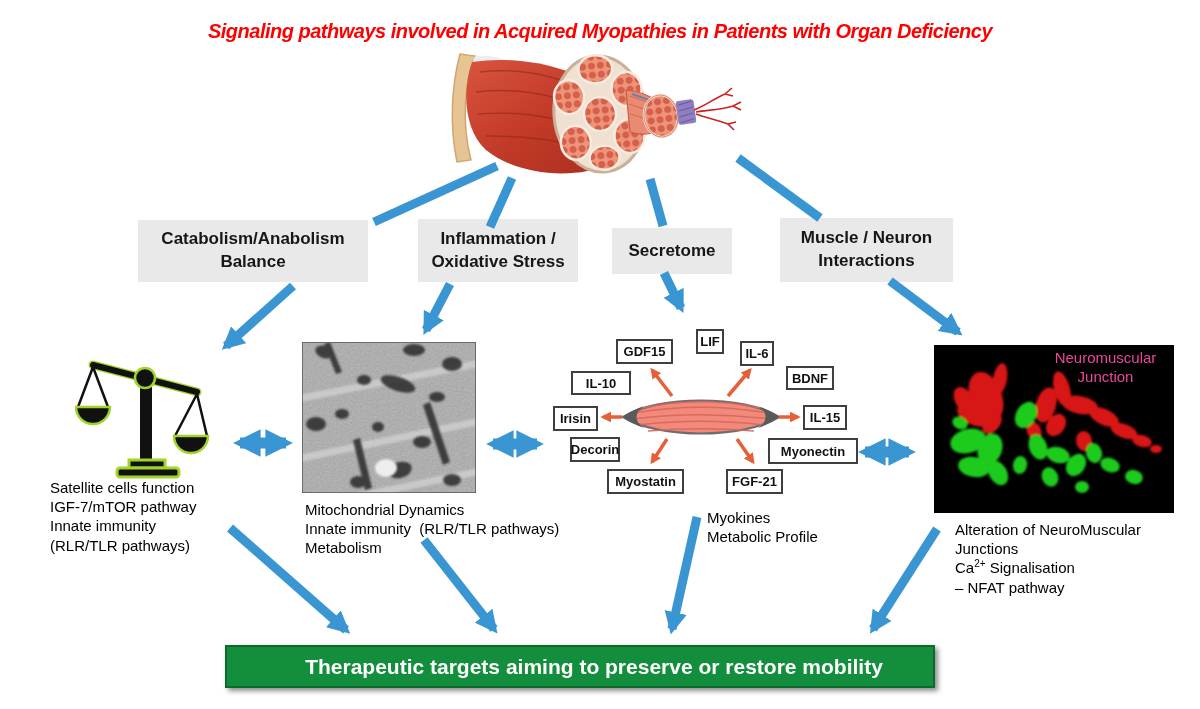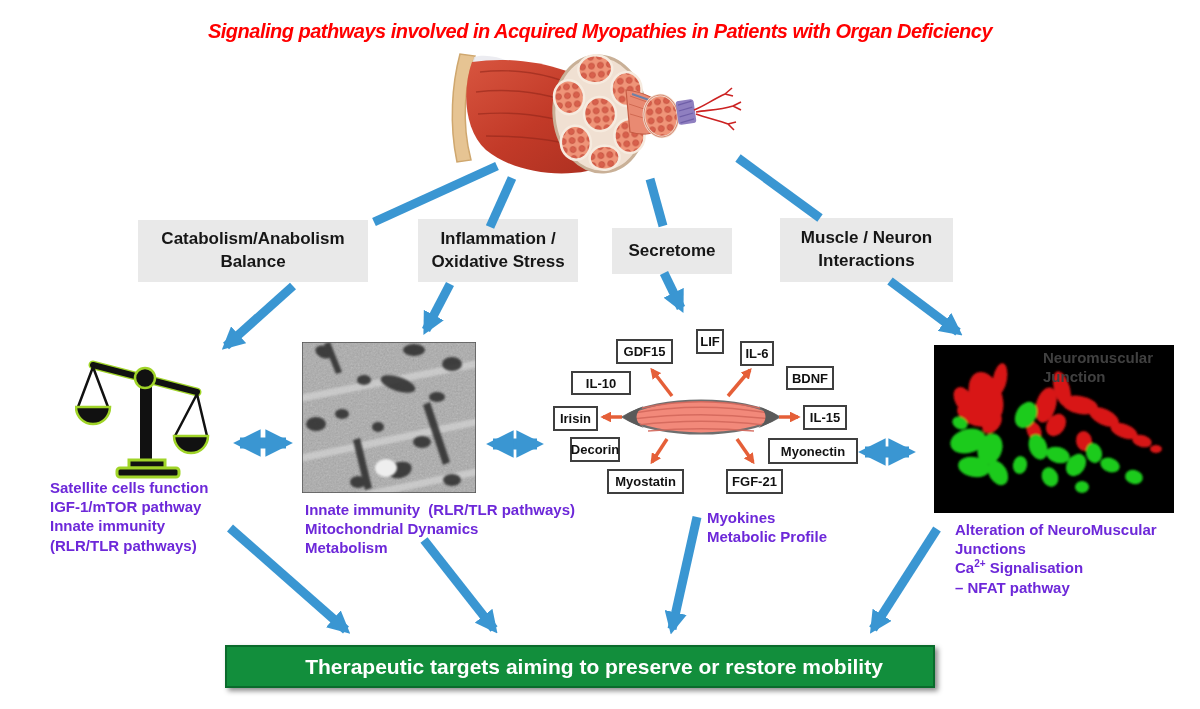--- a/index.html
+++ b/index.html
@@ -8,27 +8,27 @@
   }
   *{margin:0;padding:0;box-sizing:border-box;}
   html,body{background:#fff;}
   body{font-family:"Liberation Sans","DejaVu Sans",sans-serif;}
   .canvas{position:relative;width:1200px;height:709px;background:#fff;overflow:hidden;}
   .title{position:absolute;left:0;top:8px;width:100%;text-align:center;
          font-size:20px;font-weight:bold;font-style:italic;color:var(--title-red);letter-spacing:-0.5px;margin-top:12px;}
   .overlay{position:absolute;left:0;top:0;width:1200px;height:709px;pointer-events:none;z-index:3;}
   .catbox{position:absolute;background:var(--box-gray);display:flex;align-items:center;justify-content:center;
           text-align:center;font-weight:bold;font-size:17px;color:#161616;line-height:1.35;z-index:2;padding:2px 6px;}
-  .panel-text{position:absolute;font-weight:bold;font-size:15px;color:#6d28d9;line-height:1.28;z-index:2;}
+  .panel-text{position:absolute;font-weight:normal;font-size:15px;color:#000000;line-height:1.28;z-index:2;}
   .panel-text div{white-space:pre;}
   .myobox{position:absolute;background:#fff;border:2px solid #3f3f3f;display:flex;align-items:center;justify-content:center;
           font-weight:bold;font-size:13px;color:#111;z-index:2;}
   .img-abs{position:absolute;z-index:2;}
-  .nmj-label{position:absolute;right:6px;top:4px;width:125px;text-align:left;color:#404040;
-             font-weight:bold;font-size:15px;line-height:1.25;z-index:4;}
+  .nmj-label{position:absolute;right:6px;top:4px;width:125px;text-align:center;color:#ec4899;
+             font-weight:normal;font-size:15px;line-height:1.25;z-index:4;}
   .banner{position:absolute;left:225px;top:645px;width:710px;height:43px;background:var(--banner-green);
           border:2px solid var(--banner-border);box-shadow:3px 3px 5px rgba(0,0,0,0.45);
           display:flex;align-items:center;justify-content:center;color:#fff;font-weight:bold;font-size:21px;z-index:2;padding-left:28px;}
   sup.ca{vertical-align:super;font-size:10px;}
 </style>
 </head>
 <body>
 
 <div class="canvas">
 
@@ -145,21 +145,21 @@
     </g>
 
     <path d="M18,12 L3,52 M18,12 L33,52" stroke="#111" stroke-width="2.5" fill="none"></path>
     <path d="M1,52 L35,52 A17,17 0 0 1 1,52 Z" fill="#111" style="stroke:var(--scale-green)" stroke-width="2.5"></path>
 
     <path d="M122,39 L100,81 M122,39 L132,81" stroke="#111" stroke-width="2.5" fill="none"></path>
     <path d="M99,81 L133,81 A17,17 0 0 1 99,81 Z" fill="#111" style="stroke:var(--scale-green)" stroke-width="2.5"></path>
   </svg>
   <div class="panel-text" style="left:50px;top:478px;width:230px">
     <div>Satellite cells function</div>
-    <div>IGF-1/mTOR pathway</div>
+    <div>IGF-7/mTOR pathway</div>
     <div>Innate immunity</div>
     <div>(RLR/TLR pathways)</div>
   </div>
 
   <svg class="img-abs" style="left:302px;top:342px" width="174" height="151" viewBox="0 0 174 151">
     <defs>
       <filter id="grain" x="0" y="0" width="100%" height="100%">
         <feTurbulence type="fractalNoise" baseFrequency="0.55" numOctaves="2" result="n"></feTurbulence>
         <feColorMatrix in="n" type="saturate" values="0"></feColorMatrix>
         <feComponentTransfer>
@@ -192,22 +192,22 @@
       <ellipse cx="56" cy="140" rx="8" ry="6"></ellipse>
       <ellipse cx="150" cy="138" rx="9" ry="6"></ellipse>
       <path d="M28,0 L40,30 L34,32 L22,2 Z"></path>
       <path d="M128,60 L148,120 L141,123 L121,63 Z"></path>
       <path d="M58,96 L70,146 L63,148 L51,98 Z"></path>
     </g>
     <ellipse cx="84" cy="126" rx="11" ry="9" fill="#eeeeee" filter="url(#soft)"></ellipse>
     <rect width="174" height="151" fill="none" stroke="#555" stroke-width="1.5"></rect>
   </svg>
   <div class="panel-text" style="left:305px;top:500px;width:320px">
+    <div>Mitochondrial Dynamics</div>
     <div>Innate immunity  (RLR/TLR pathways)</div>
-    <div>Mitochondrial Dynamics</div>
     <div>Metabolism</div>
   </div>
 
   <svg class="img-abs" style="left:620px;top:392px" width="162" height="50" viewBox="0 0 162 50">
     <path d="M3,25 C38,3 124,3 159,25 C124,47 38,47 3,25 Z" fill="#f2897a" stroke="#6e6e6e" stroke-width="2.2"></path>
     <g stroke="#d4685c" stroke-width="1.5" fill="none" opacity="0.9">
       <path d="M22,16 C60,8 102,8 140,16"></path>
       <path d="M14,21 C60,13 102,13 148,21"></path>
       <path d="M12,27 C60,21 102,21 150,27"></path>
       <path d="M18,33 C60,28 102,28 144,33"></path>

